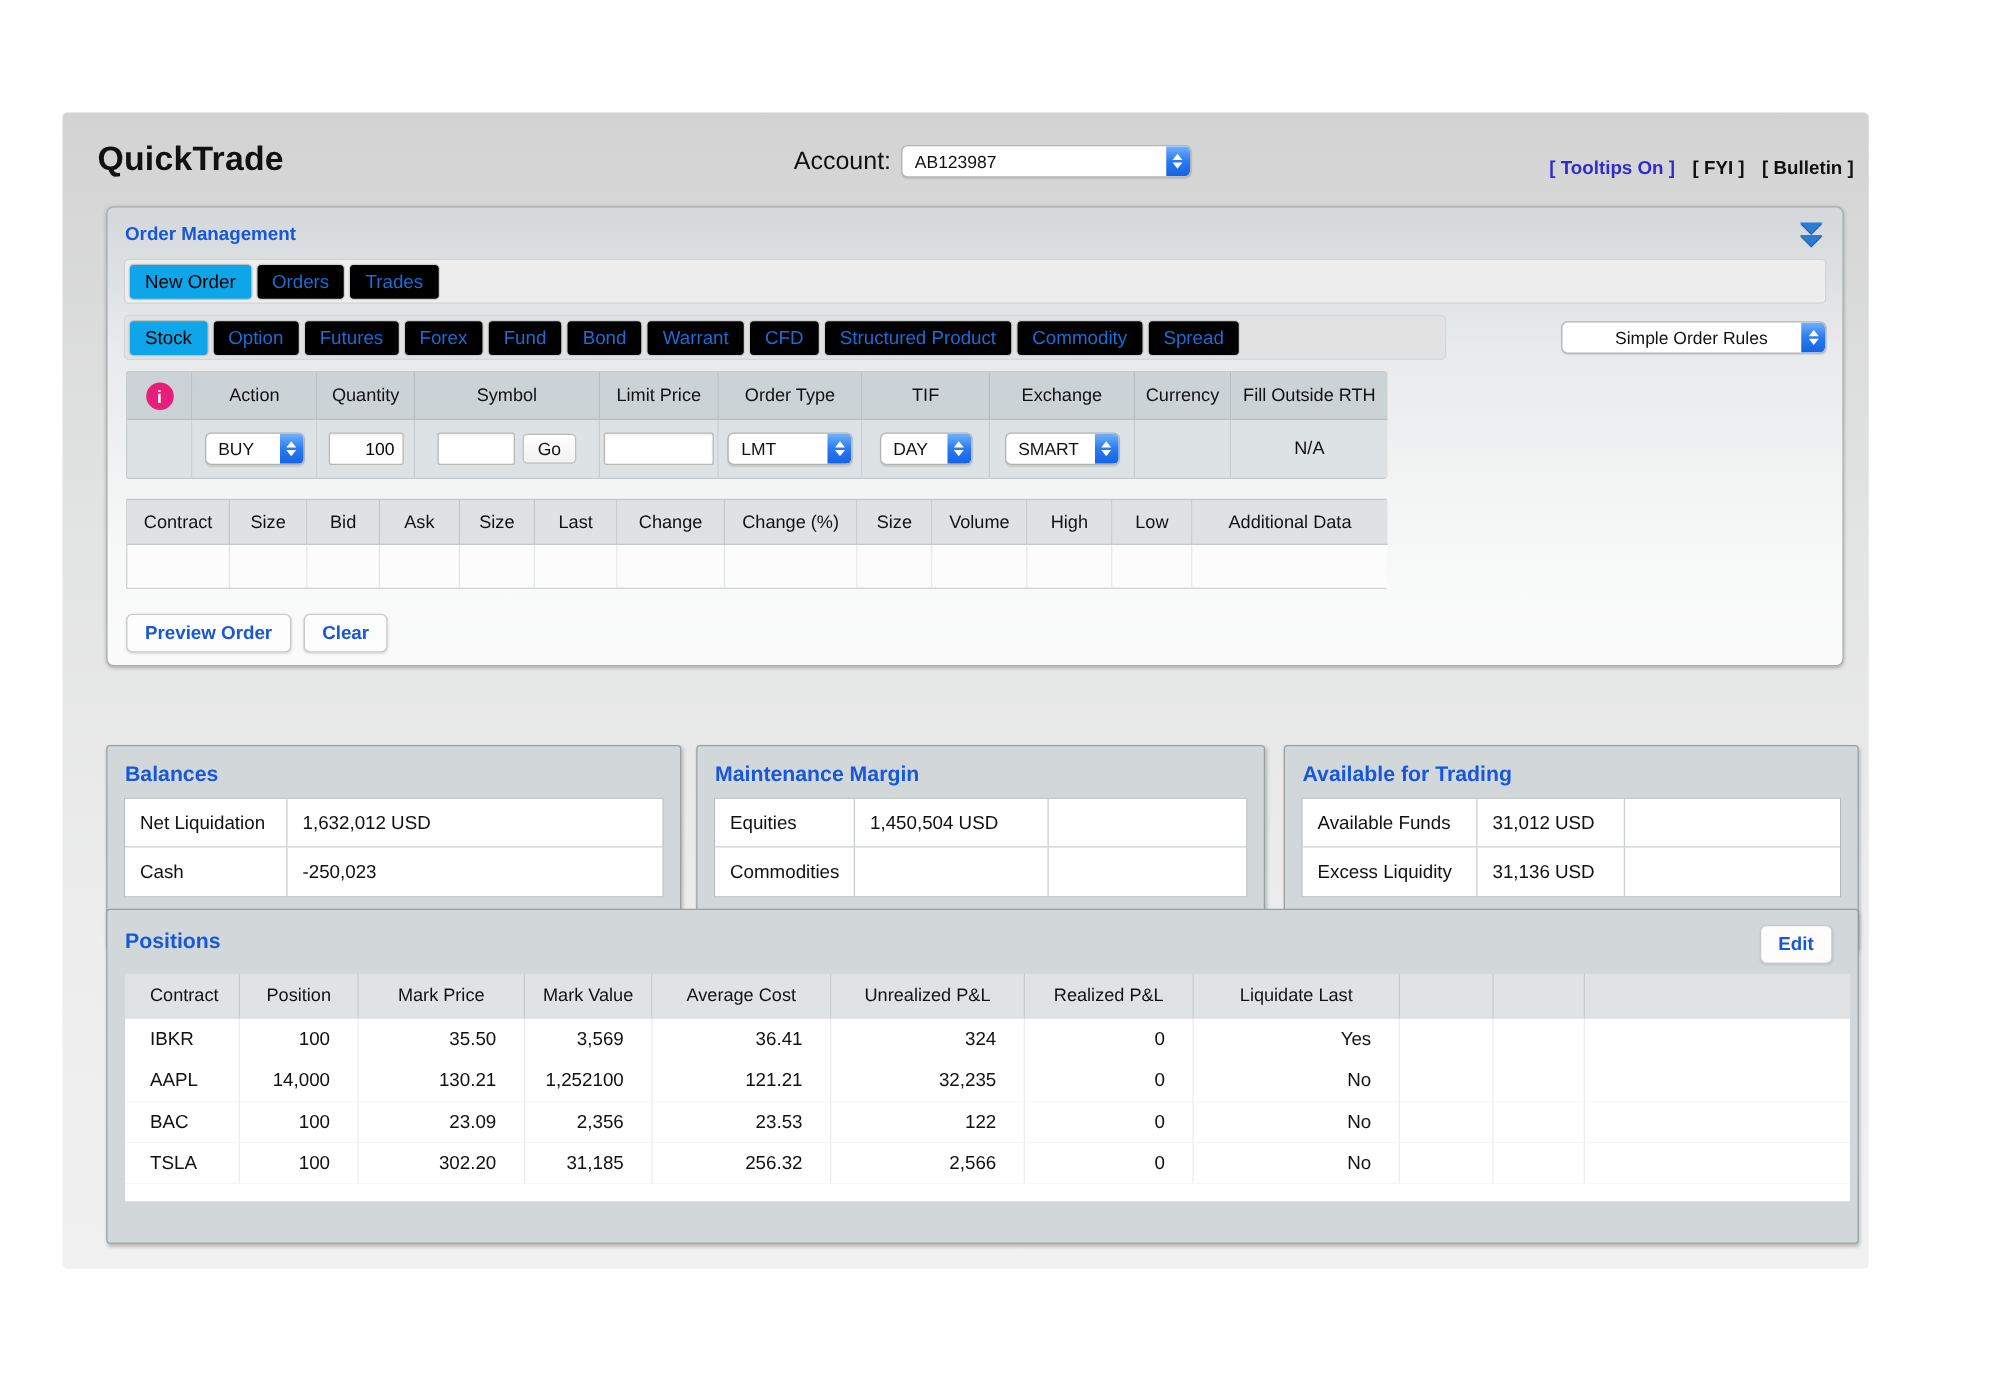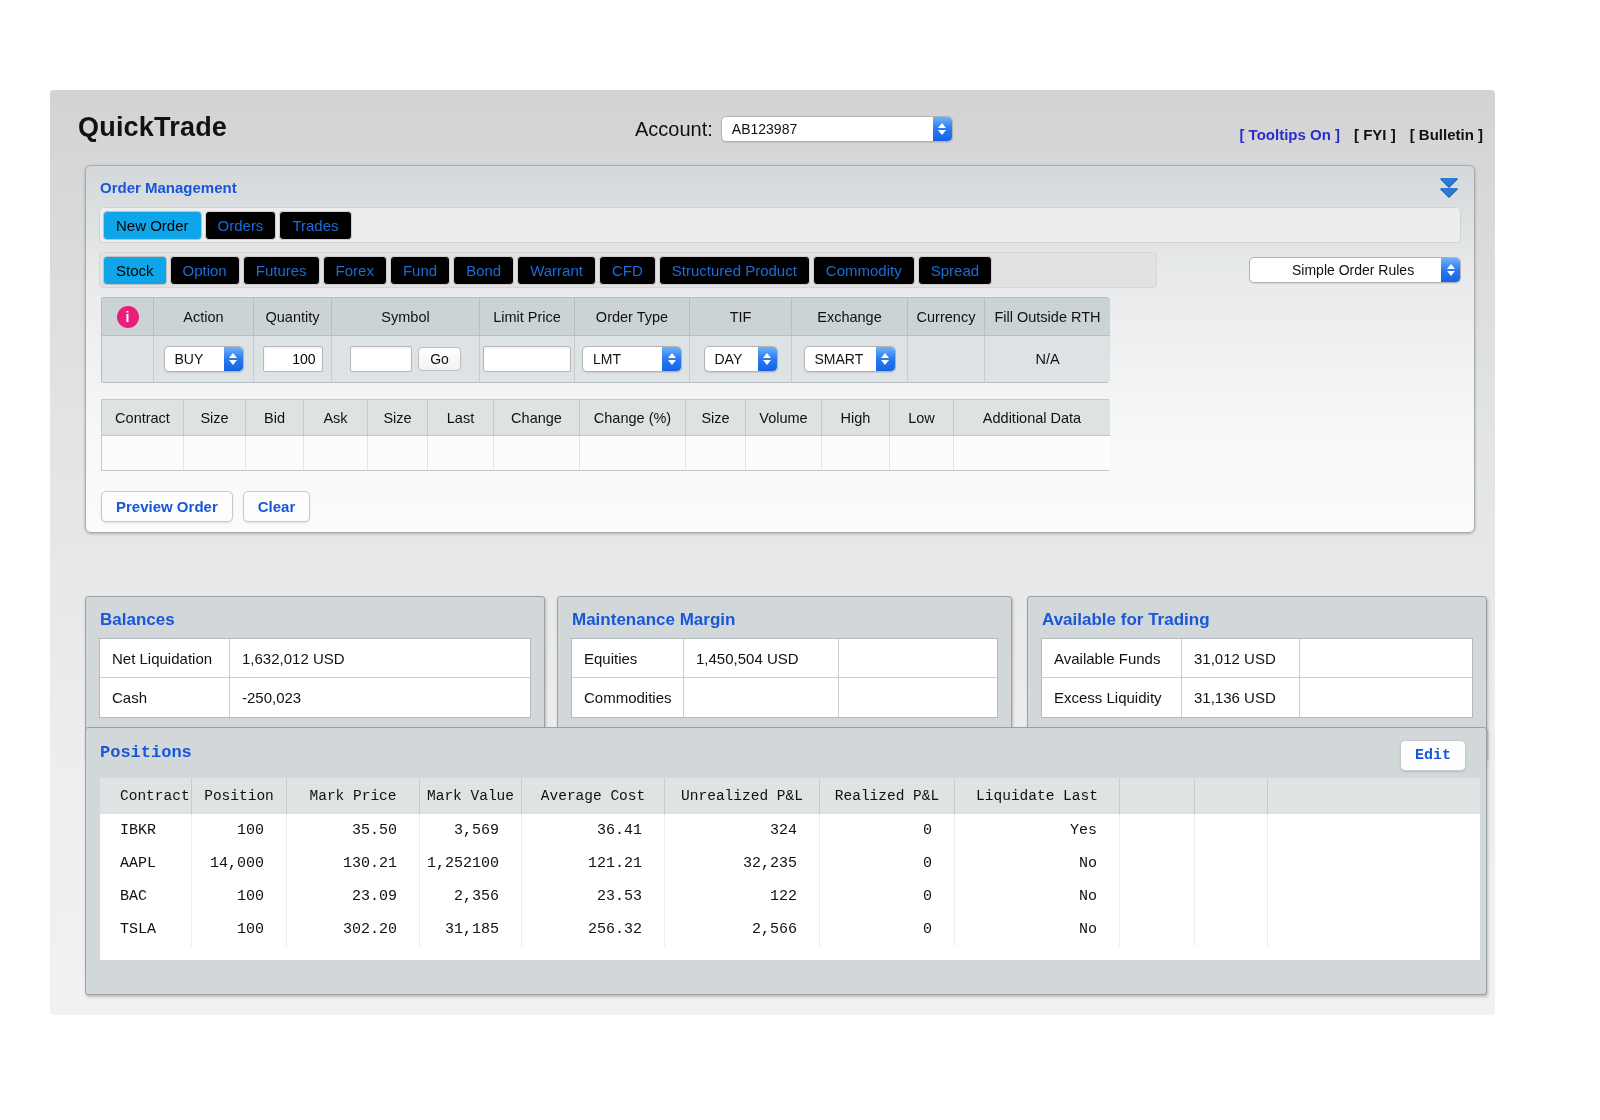--- a/index.html
+++ b/index.html
@@ -85,21 +85,21 @@
   .sum-title { color:#1757d8; font-size:17px; font-weight:bold; padding:13px 14px 8px 14px; }
   .sum-table { margin:0 13px; background:#fff; border:1px solid #b4bbbe; }
   .sum-row { display:flex; border-bottom:1px solid #c9ced1; height:39px; align-items:stretch; }
   .sum-row:last-child { border-bottom:none; }
   .sum-cell { display:flex; align-items:center; font-size:15px; padding:0 12px; }
   .sum-label { border-right:1px solid #c9ced1; }
   .sum-filler { flex:1; }
 
   
   .pos-panel { position:absolute; left:35px; top:637px; width:1402px; height:268px; background:#d2d8d9;
-               border:1px solid #99a1a5; border-radius:3px; box-shadow:1px 2px 3px rgba(0,0,0,.22);font-family:Liberation Mono, monospace; }
+               border:1px solid #99a1a5; border-radius:3px; box-shadow:1px 2px 3px rgba(0,0,0,.22); }
   .pos-title { color:#1757d8; font-size:17px; font-weight:bold; padding:15px 14px 10px 14px; }
   .edit-btn { position:absolute; right:20px; top:12px; }
   .pos-table { margin:6px 11px 0 14px; }
   .pos-grid { display:grid; grid-template-columns:92px 95px 133px 102px 143px 155px 135px 165px 75px 73px 212px; }
   .pos-th { background:#dfe3e3; border-right:1px solid #c8cccc; height:36px; display:flex; align-items:center;
             justify-content:center; font-size:14.5px; }
   .pos-th.first { justify-content:flex-start; padding-left:20px; }
   .pos-th:last-child { border-right:none; }
   .pos-td { background:#fff; border-right:1px solid #ececec; height:33px; display:flex; align-items:center;
             justify-content:flex-end; padding-right:22px; font-size:15px; }

